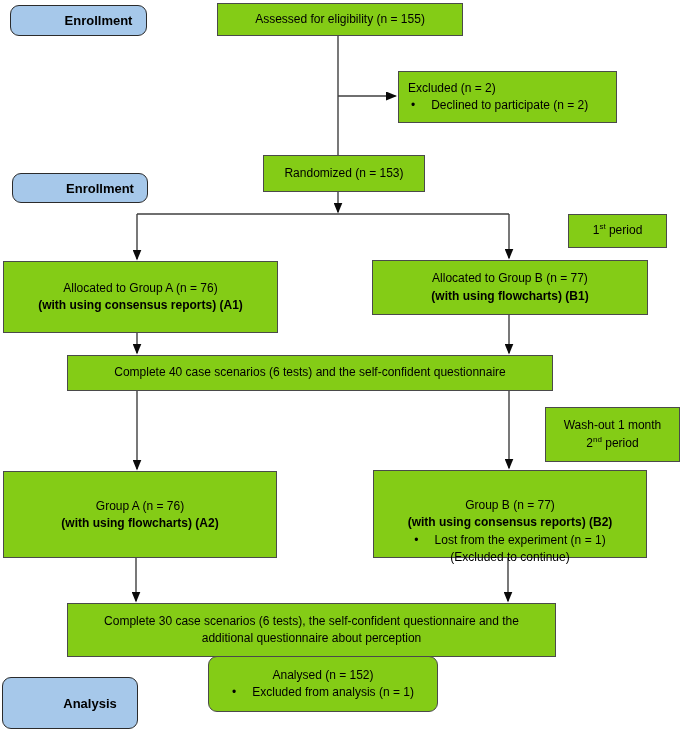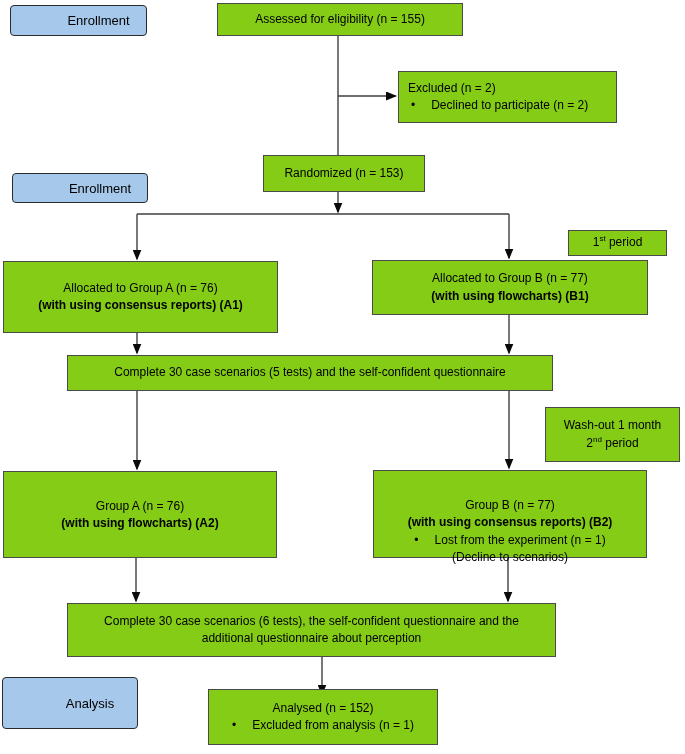--- a/index.html
+++ b/index.html
@@ -48,26 +48,26 @@
     align-items: flex-start;
     text-align: left;
     padding-left: 9px;
     padding-right: 9px;
   }
   .stage-label {
     position: absolute;
     box-sizing: border-box;
     background: var(--label-fill, #a6c8ea);
     border: 1.6px solid var(--label-border, #2b2b2b);
-    border-radius: 4px;
+    border-radius: 9px;
     display: flex;
     justify-content: center;
     align-items: center;
     font-size: 13px;
-    font-weight: normal;
+    font-weight: bold;
     z-index: 2;
     padding-left: 40px;
   }
   .bold { font-weight: bold; }
   .bullet-line {
     display: flex;
     gap: 16px;
   }
   .bullet-line.indent { margin-left: 3px; }
   .bullet-line.centered { justify-content: center; }
@@ -116,65 +116,65 @@
       <span>Declined to participate (n = 2)</span>
     </span>
   </div>
 
   <div class="box" style="left:263px; top:155px; width:162px; height:37px;">
     <span>Randomized (n = 153)</span>
   </div>
 
   <div class="stage-label" style="left:12px; top:173px; width:136px; height:30px;">Enrollment</div>
 
-  <div class="box thick" style="left:568px; top:230px; width:99px; height:26px;text-align:right;">
+  <div class="box thick" style="left:568px; top:214px; width:99px; height:34px;text-align:right;">
     <span><span>1</span><sup>st</sup><span> period</span></span>
   </div>
 
   <div class="box thick" style="left:3px; top:261px; width:275px; height:72px;">
     <span>Allocated to Group A (n = 76)</span>
     <span class="bold">(with using consensus reports) (A1)</span>
   </div>
 
   <div class="box thick" style="left:372px; top:260px; width:276px; height:55px;">
     <span>Allocated to Group B (n = 77)</span>
     <span class="bold">(with using flowcharts) (B1)</span>
   </div>
 
   <div class="box" style="left:67px; top:355px; width:486px; height:36px;">
-    <span>Complete 30 case scenarios (5 tests) and the self-confident questionnaire</span>
+    <span>Complete 40 case scenarios (6 tests) and the self-confident questionnaire</span>
   </div>
 
   <div class="box thick" style="left:545px; top:407px; width:135px; height:55px;">
     <span>Wash-out 1 month</span>
     <span><span>2</span><sup>nd</sup><span> period</span></span>
   </div>
 
   <div class="box thick top-align" style="left:3px; top:471px; width:274px; height:87px;">
     <span>Group A (n = 76)</span>
     <span class="bold">(with using flowcharts) (A2)</span>
   </div>
 
   <div class="box thick top-align" style="left:373px; top:470px; width:274px; height:88px;">
     <span>Group B (n = 77)</span>
     <span class="bold">(with using consensus reports) (B2)</span>
     <span class="bullet-line centered">
       <span>•</span>
       <span>Lost from the experiment (n = 1)</span>
     </span>
-    <span>(Decline to scenarios)</span>
+    <span>(Excluded to continue)</span>
   </div>
 
   <div class="box" style="left:67px; top:603px; width:489px; height:54px;">
     <span class="wrap-pad">Complete 30 case scenarios (6 tests), the self-confident questionnaire and the additional questionnaire about perception</span>
   </div>
 
   <div class="stage-label" style="left:2px; top:677px; width:136px; height:52px;">Analysis</div>
 
-  <div class="box thick" style="left:208px; top:689px; width:230px; height:56px;">
+  <div class="box thick" style="left:208px; top:656px; width:230px; height:56px;border-radius:9px;">
     <span>Analysed (n = 152)</span>
     <span class="bullet-line centered">
       <span>•</span>
       <span>Excluded from analysis (n = 1)</span>
     </span>
   </div>
 
 </div>
 
 </body></html>

